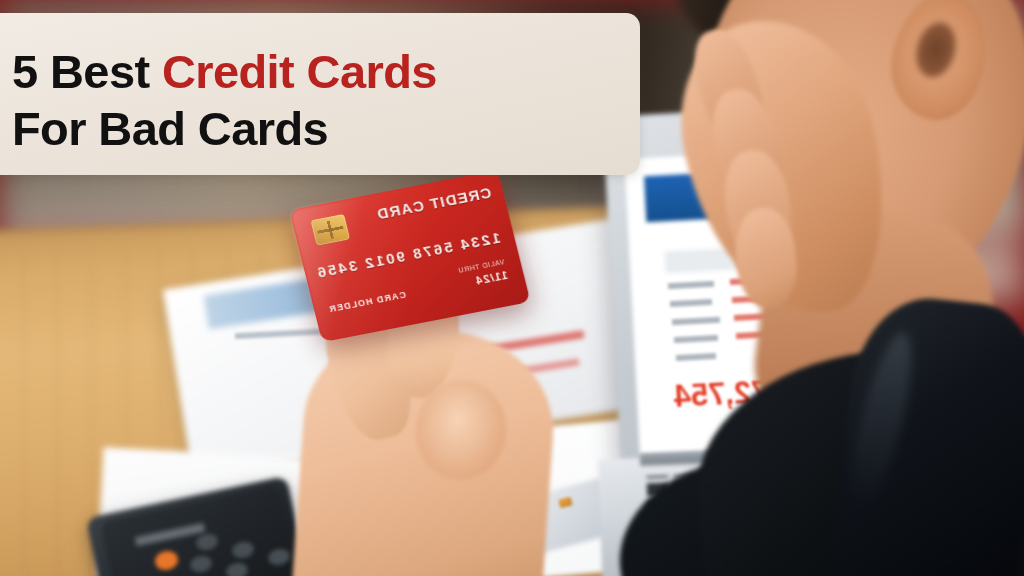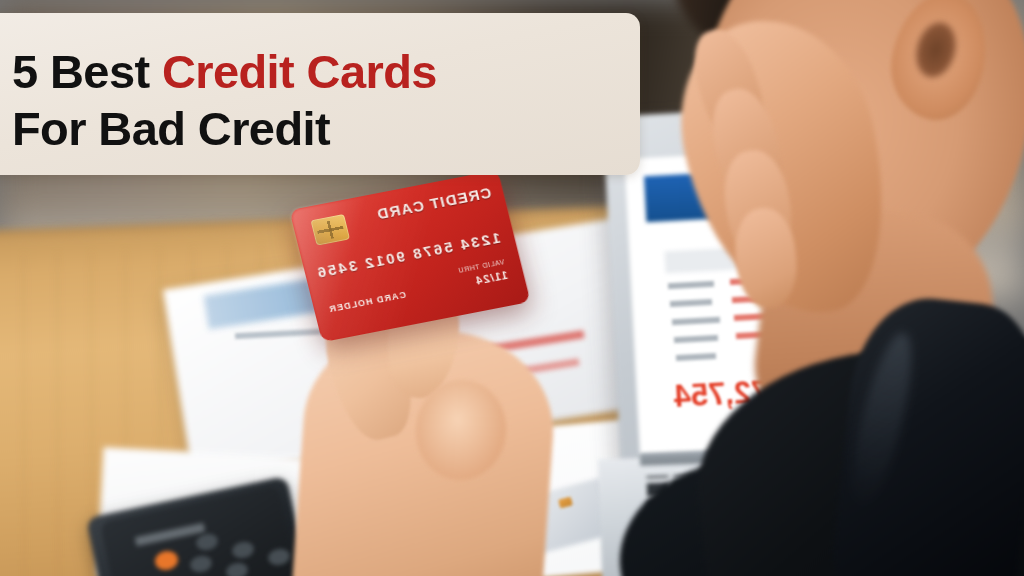--- a/index.html
+++ b/index.html
@@ -1,20 +1,20 @@
 <!DOCTYPE html>
 <html><head>
 <meta charset="utf-8">
 <style>
   html,body{margin:0;padding:0;background:#000;}
   *{box-sizing:border-box;}
   .stage{
     position:relative;width:1024px;height:576px;overflow:hidden;
     font-family:"Liberation Sans", sans-serif;
-    background:#737373;
+    background:#7f1d1d;
   }
 
   
   .photo{position:absolute;inset:0;overflow:hidden;}
 
   
   .bg-wall{
     position:absolute;left:0;top:0;width:1024px;height:230px;
     background:
       linear-gradient(100deg,#6d6256 0%,#7d7064 14%,#8a7b66 26%,#6a5c4c 40%,
@@ -438,17 +438,17 @@
       <div class="cc-exp">11/24</div>
       <div class="cc-name">CARD HOLDER</div>
     </div>
     <div class="ccard-gloss"></div>
 
   </div>
 
   <div class="banner">
     <div class="title">
       <span>5 Best </span><span class="red">Credit Cards</span><br>
-      <span>For Bad Credit</span>
+      <span>For Bad Cards</span>
     </div>
   </div>
 
 </div>
 
 </body></html>

